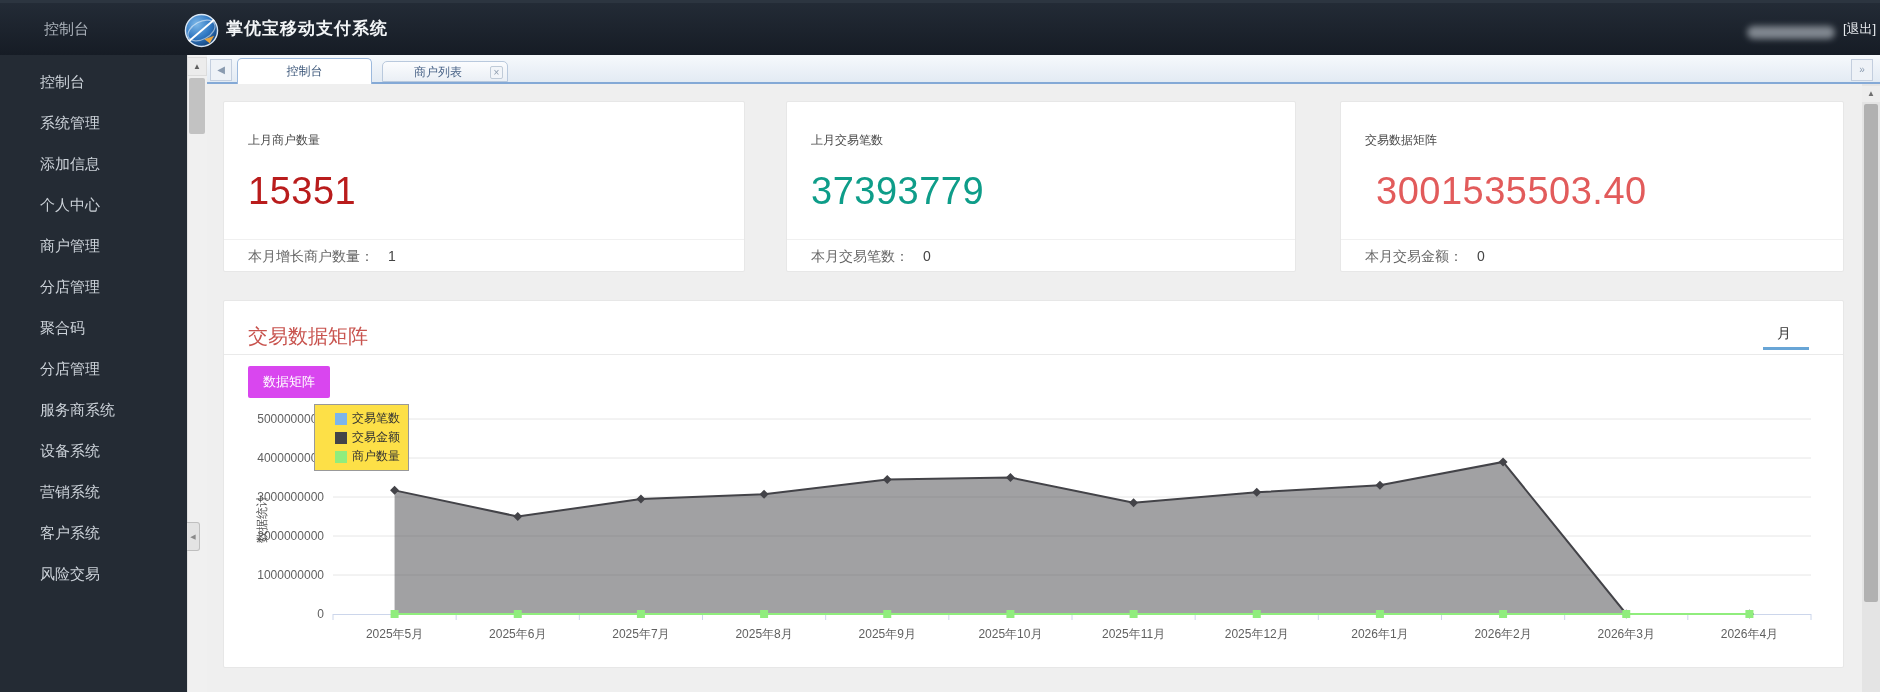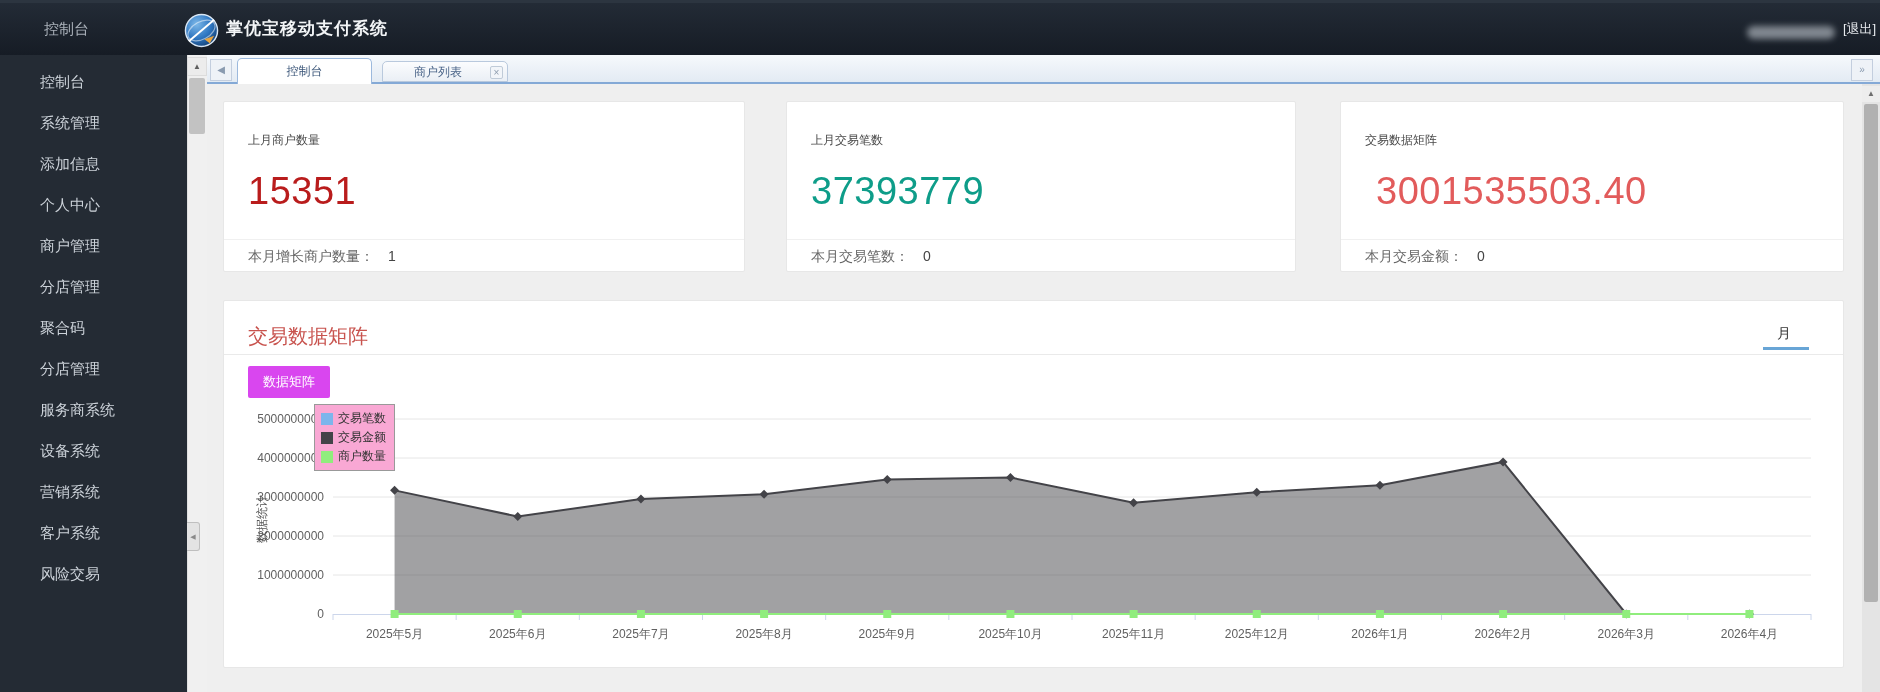--- a/index.html
+++ b/index.html
@@ -71,22 +71,22 @@
   
   #chart-panel { left:223px; top:300px; width:1621px; height:368px; background:#fff;
                  border:1px solid #e7e7e7; border-radius:2px; }
   #chart-title { position:absolute; left:24px; top:22px; font-size:20px; color:#c8534e; }
   #period-tab { position:absolute; right:52px; top:24px; font-size:14px; color:#333; cursor:pointer; }
   #period-underline { position:absolute; right:34px; top:46px; width:46px; height:3px; background:#68a5d6; }
   #panel-divider { position:absolute; left:0; top:53px; width:100%; height:1px; background:#eaeaea; }
   #matrix-btn { position:absolute; left:24px; top:65px; padding:7px 15px; background:#d946ef;
                 color:#fff; font-size:13px; border:none; border-radius:2px; cursor:pointer; }
   #chart-wrap { position:absolute; left:0; top:95px; width:1621px; height:270px; }
-  #chart-legend { position:absolute; left:90px; top:8px; background:#f9a8d4; border:1px solid #999;
-                  padding:4px 8px 4px 6px; z-index:5; }
+  #chart-legend { position:absolute; left:90px; top:8px; background:#fde047; border:1px solid #999;
+                  padding:4px 8px 4px 20px; z-index:5; }
   .legend-row { display:flex; align-items:center; height:19px; }
   .legend-swatch { width:12px; height:12px; margin-right:5px; display:inline-block; }
   .legend-label { font-size:12px; color:#333; }
 </style>
 </head>
 <body>
 
 <div id="stage">
 
   <div id="navbar" class="abs">

